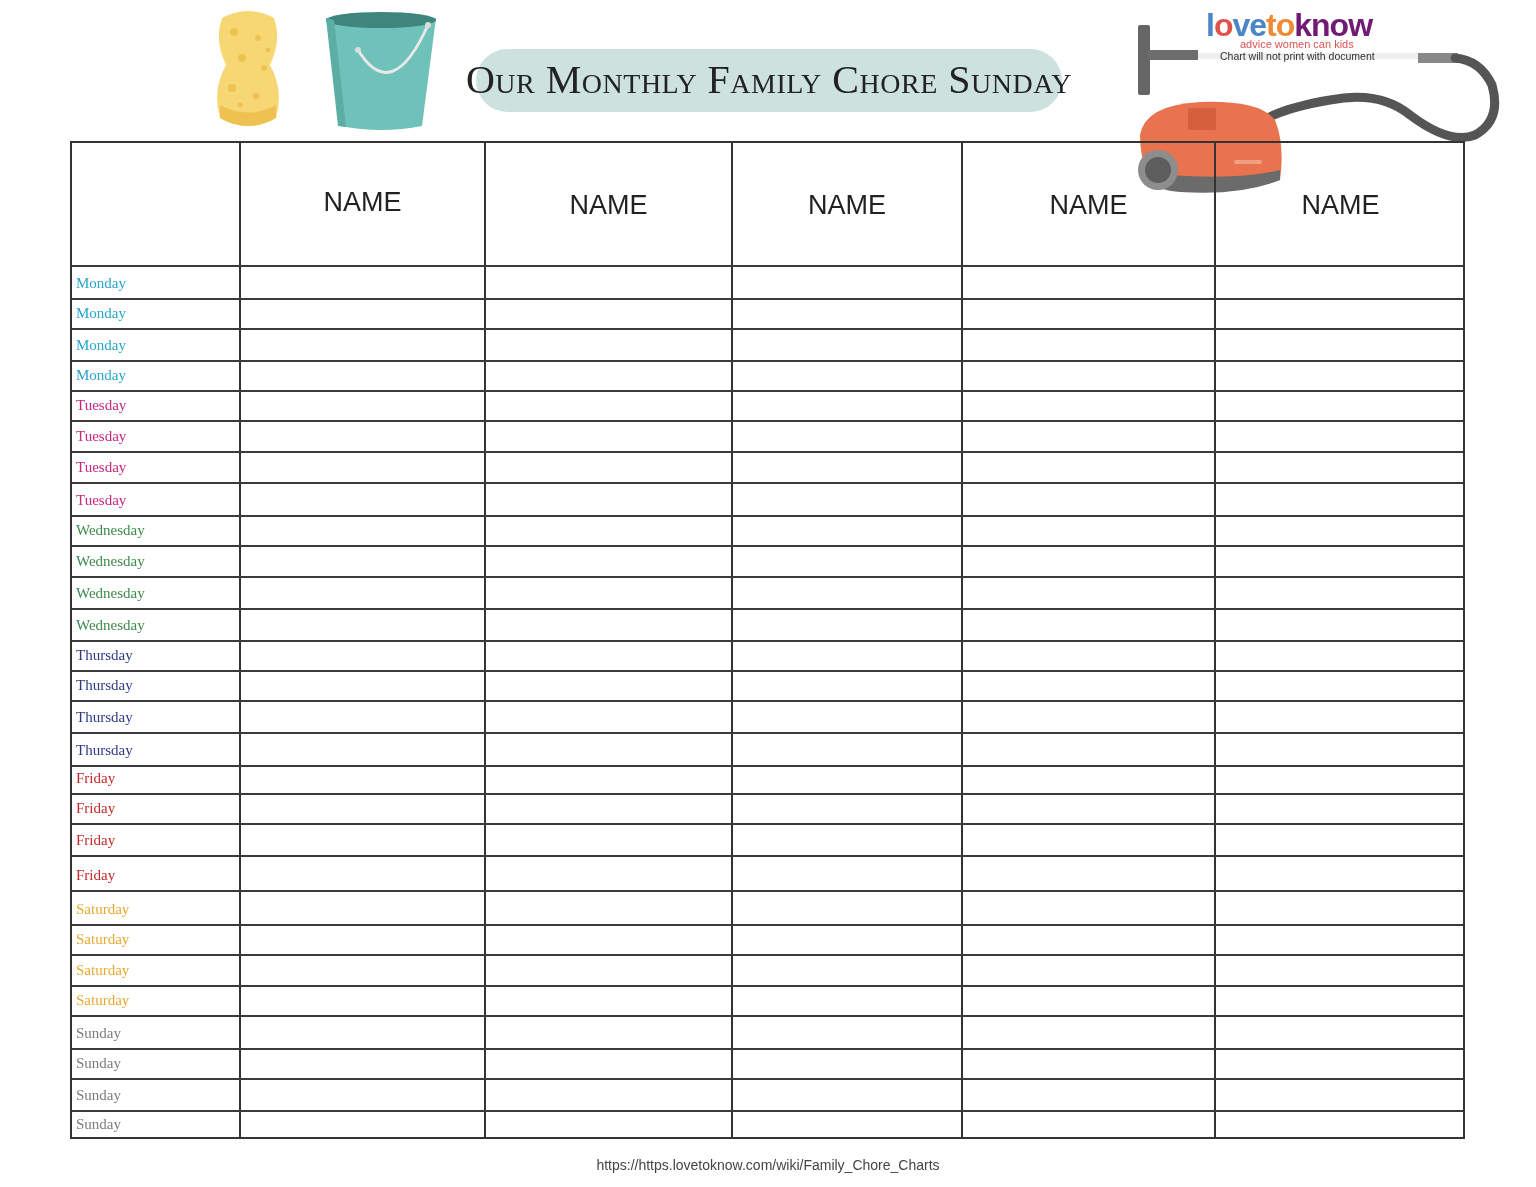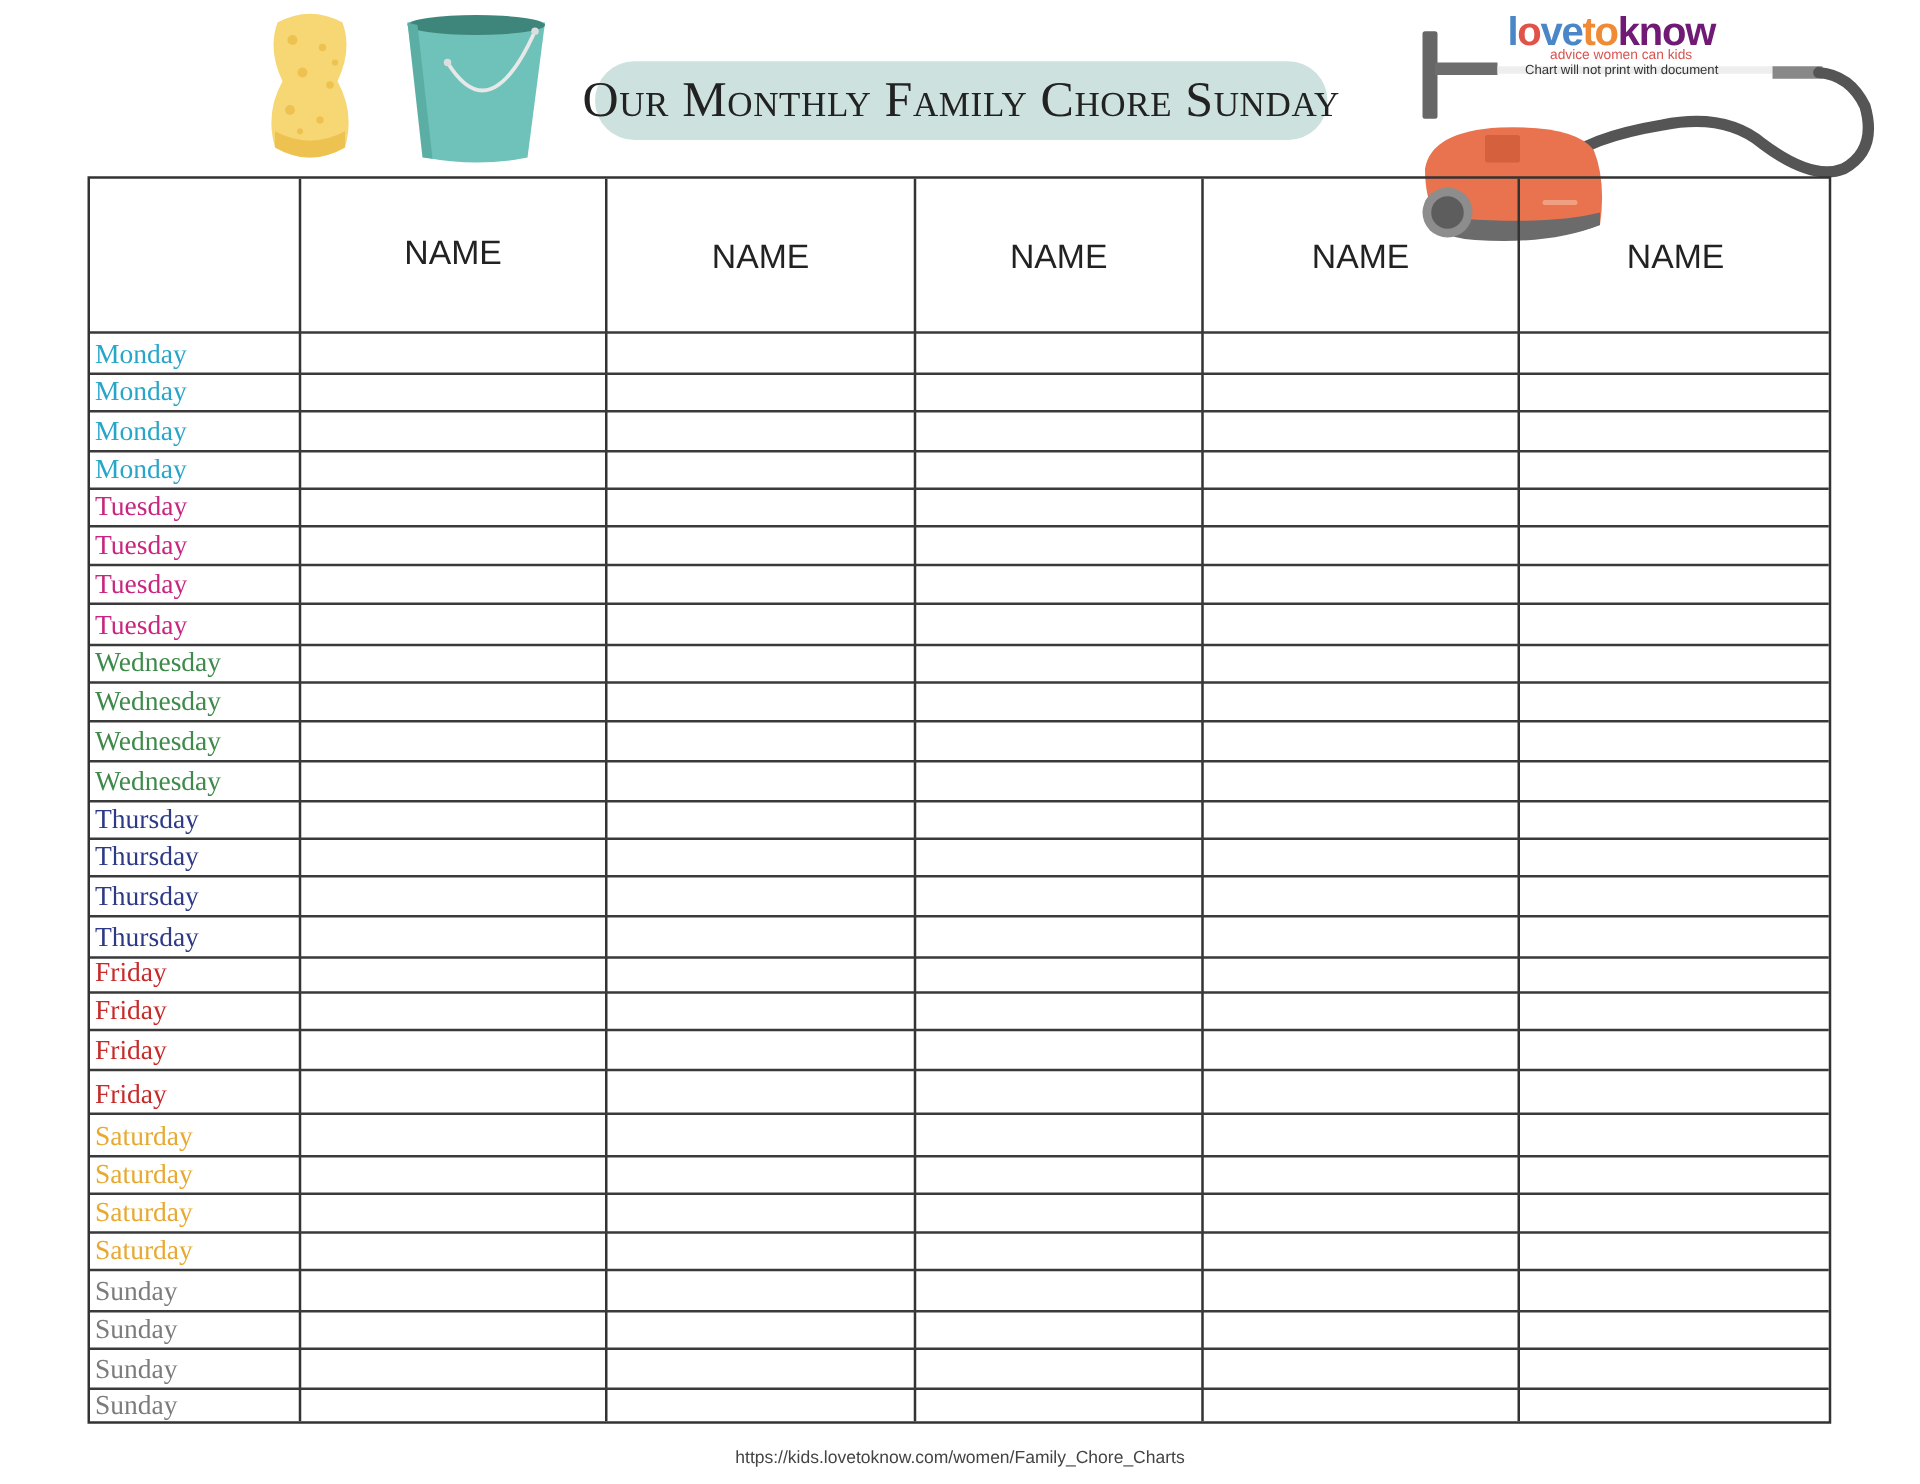--- a/index.html
+++ b/index.html
@@ -12,21 +12,21 @@
   }
   .title-text {
     font-family:"Liberation Serif", "DejaVu Serif", serif;
     font-variant:small-caps; font-size:40px; color:#222; letter-spacing:0.5px;
     white-space:nowrap; margin-top:-2px;
   }
   .chart-table { position:absolute; left:70px; top:141px; width:1395px; height:998px; border:2px solid #333; box-sizing:border-box; }
   .hline { position:absolute; left:0; right:0; height:2px; background:#3a3a3a; }
   .vline { position:absolute; top:0; bottom:0; width:2px; background:#333; }
   .name-hdr { position:absolute; top:0; height:124px; display:flex; align-items:center; justify-content:center; font-size:27px; color:#222; }
-  .day { position:absolute; left:4px; font-family:"Liberation Serif", "DejaVu Serif", serif; font-size:22px; line-height:22px; white-space:nowrap; }
+  .day { position:absolute; left:4px; font-family:"Liberation Serif", "DejaVu Serif", serif; font-size:15px; line-height:22px; white-space:nowrap; }
   .footer { position:absolute; left:0; width:1536px; top:1157px; text-align:center; font-size:14px; color:#444; }
   .logo { position:absolute; left:1206px; top:8px; font-family:"Liberation Sans", sans-serif; font-weight:bold; font-size:32px; letter-spacing:-1px; line-height:34px; }
   .logo-tag { position:absolute; left:1240px; top:38px; font-size:11px; color:#d9534f; }
   .logo-note { position:absolute; left:1220px; top:50px; font-size:10.5px; color:#333; }
   .cell { position:absolute; }
 </style>
 </head>
 <body>
 
 <svg class="abs" style="left:212px;top:10px" width="72" height="122" viewBox="0 0 72 122">
@@ -282,13 +282,13 @@
       <div class="hline" style="top: 967px;"></div>
       <div class="day" style="top: 970px; color: rgb(124, 124, 124);">Sunday</div>
       <div class="cell" style="left: 169px; width: 243px; top: 969px; height: 27px;"></div>
       <div class="cell" style="left: 414px; width: 245px; top: 969px; height: 27px;"></div>
       <div class="cell" style="left: 661px; width: 228px; top: 969px; height: 27px;"></div>
       <div class="cell" style="left: 891px; width: 251px; top: 969px; height: 27px;"></div>
       <div class="cell" style="left: 1144px; width: 249px; top: 969px; height: 27px;"></div>
     </div>
 </div>
 
-<div class="footer">https://kids.lovetoknow.com/women/Family_Chore_Charts</div>
+<div class="footer">https://https.lovetoknow.com/wiki/Family_Chore_Charts</div>
 
 </body></html>

